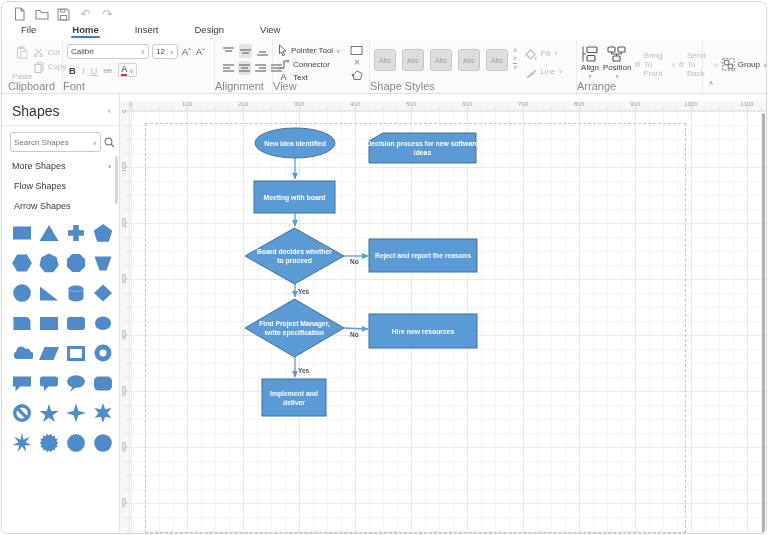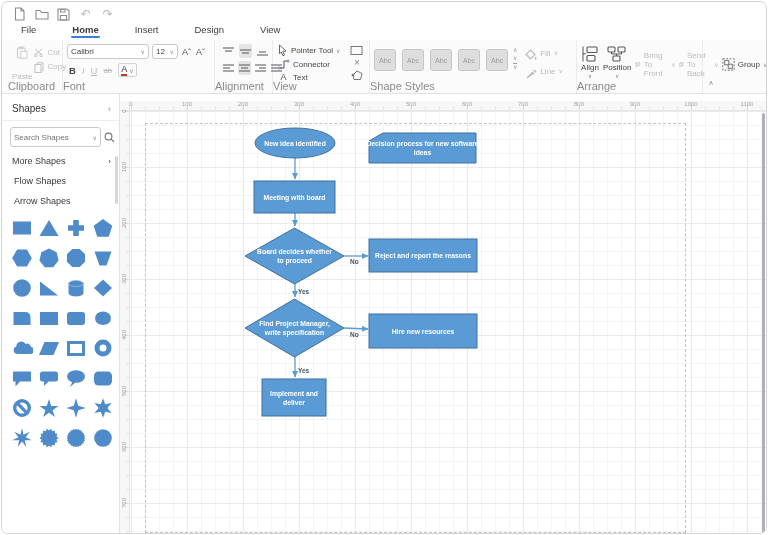--- a/index.html
+++ b/index.html
@@ -75,21 +75,21 @@
   .arr-col { display:flex; flex-direction:row; gap:3px; padding-top:3px; }
   .arr-row { display:flex; align-items:center; gap:3px; font-size:8px; cursor:pointer; }
   .g-edit { width:45px; display:flex; justify-content:center; }
   .collapse { width:16px; display:flex; align-items:flex-end; justify-content:center; padding-bottom:6px; }
 
   
   .main { display:flex; height:447px; }
   .sidebar { width:118px; border-right:1px solid #e2e2e2; position:relative; background:#fff; }
   .sb-head { display:flex; justify-content:space-between; align-items:center; padding:9px 8px 6px 10px;
     border-bottom:1px solid #ececec; }
-  .sb-title { font-size:10px; color:#333; }
+  .sb-title { font-size:14px; color:#333; }
   .sb-collapse { font-size:9px; color:#888; cursor:pointer; }
   .sb-search { display:flex; align-items:center; gap:3px; padding:6px 4px 5px 8px; }
   .search-box { flex:1; border:1px solid #c9c9c9; border-radius:3px; height:20px; display:flex; align-items:center; padding:0 3px; }
   .search-box input { border:0; outline:0; width:100%; font-size:8px; color:#555; font-family:"Liberation Sans",sans-serif; background:transparent; }
   .sb-more { display:flex; justify-content:space-between; align-items:center; padding:4px 8px 5px 10px; cursor:pointer; }
   .sb-more span { font-size:9px; color:#3a3a3a; }
   .sb-nav { }
   .sb-item { font-size:9px; color:#3a3a3a; padding:5px 0 5px 12px; position:relative; cursor:pointer; }
   .sb-item.active { background:#ececec; }
   .sb-item.active::before { content:""; position:absolute; left:5px; top:4px; bottom:4px; width:2.5px; background:#3a7fd5; border-radius:2px; }

